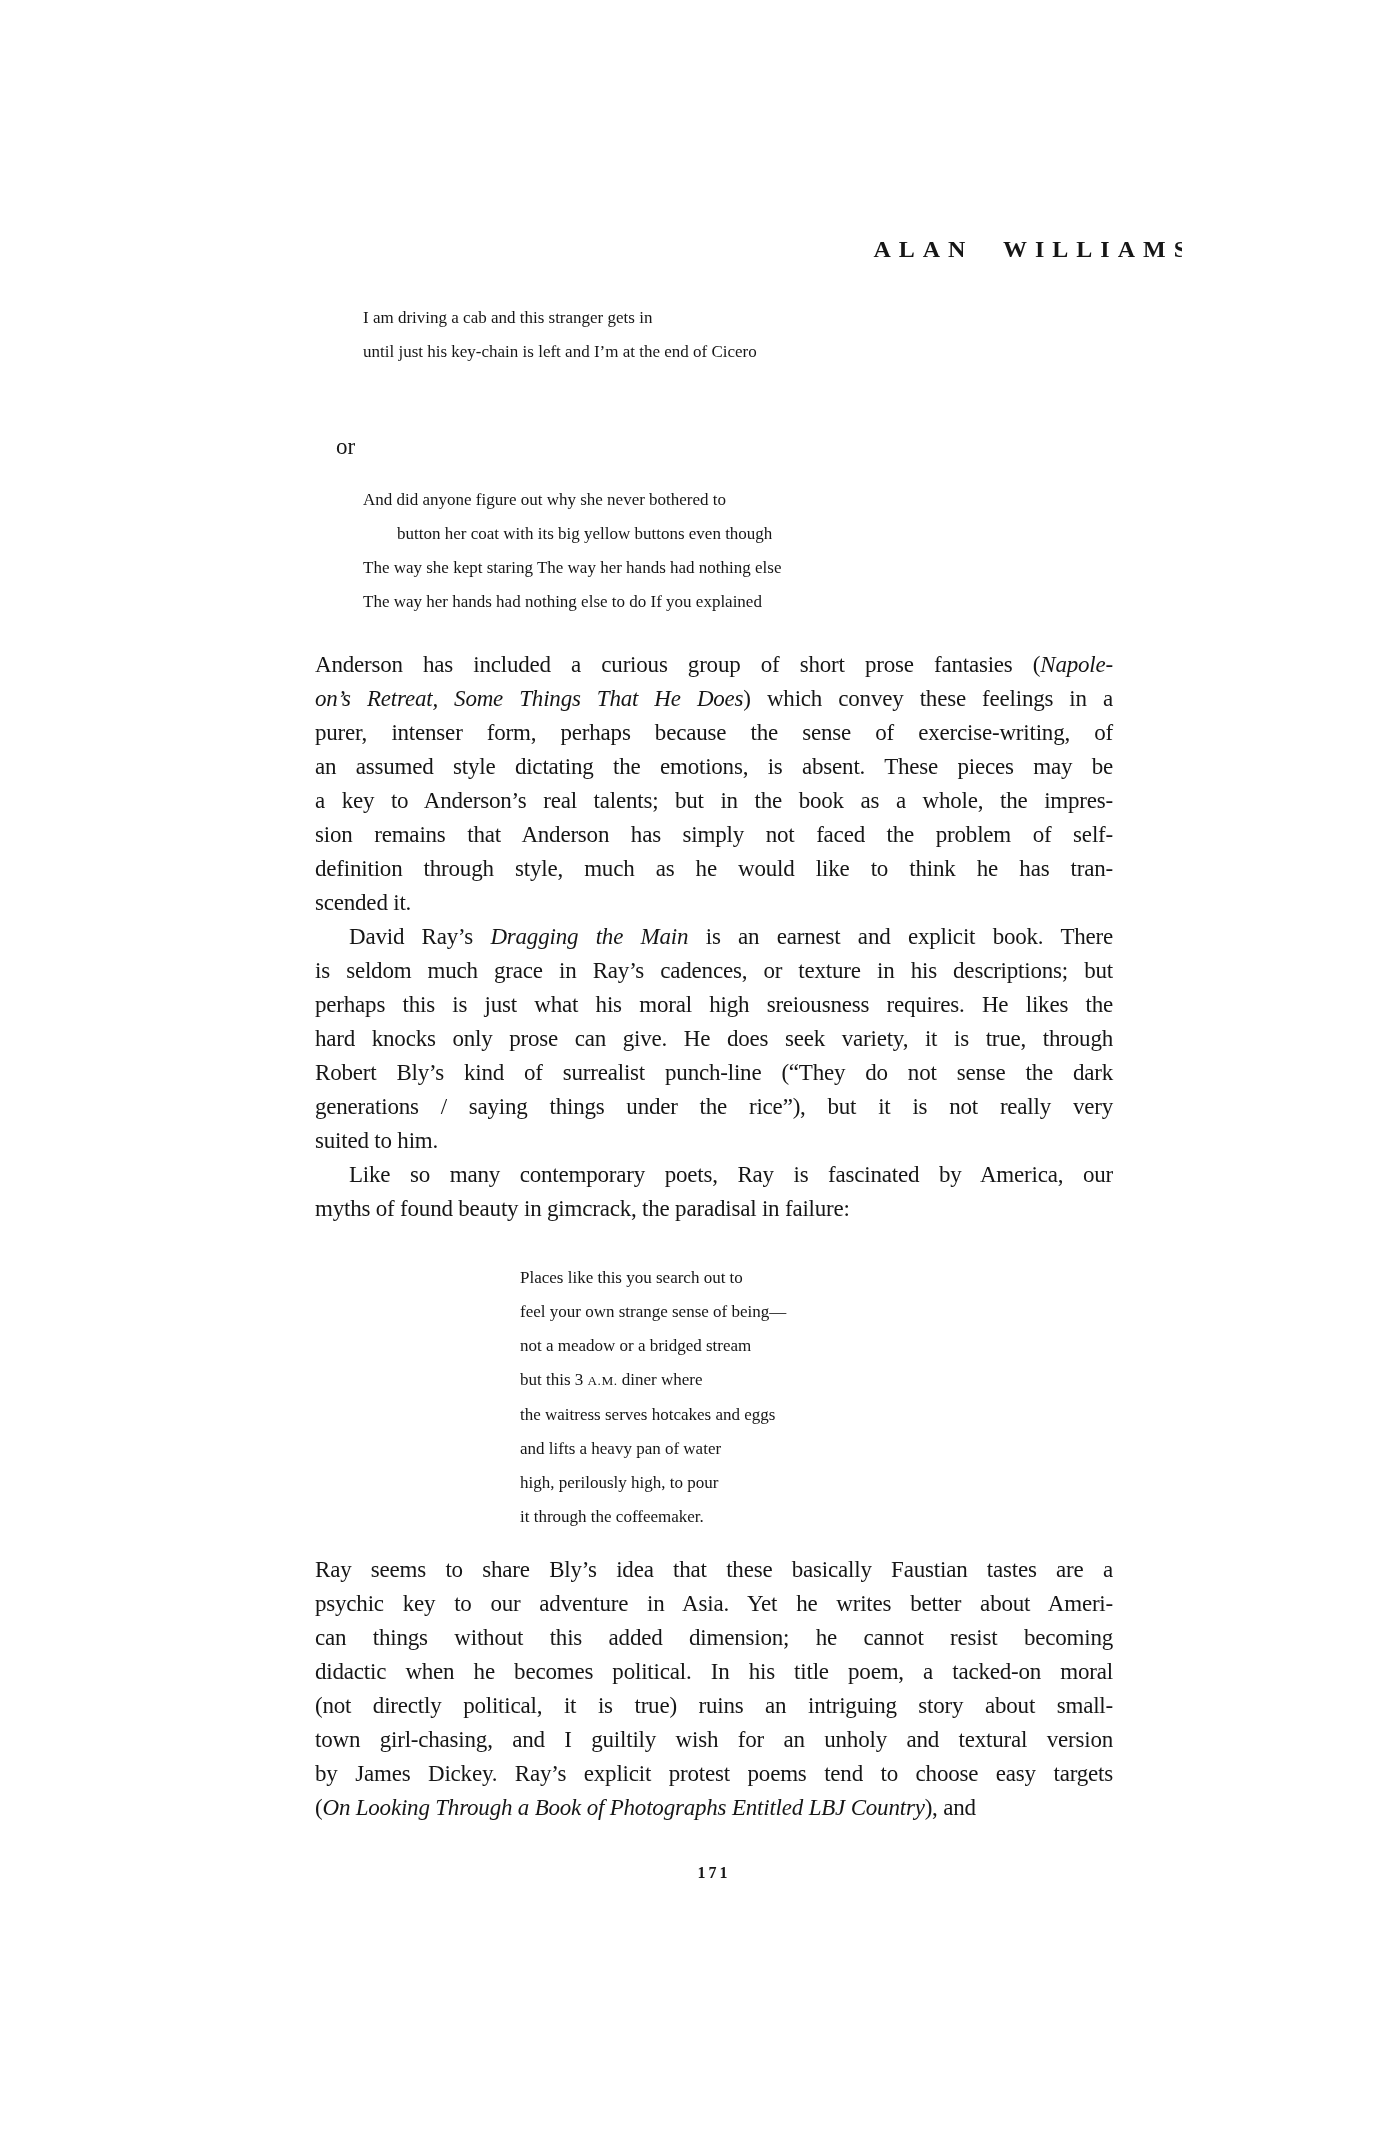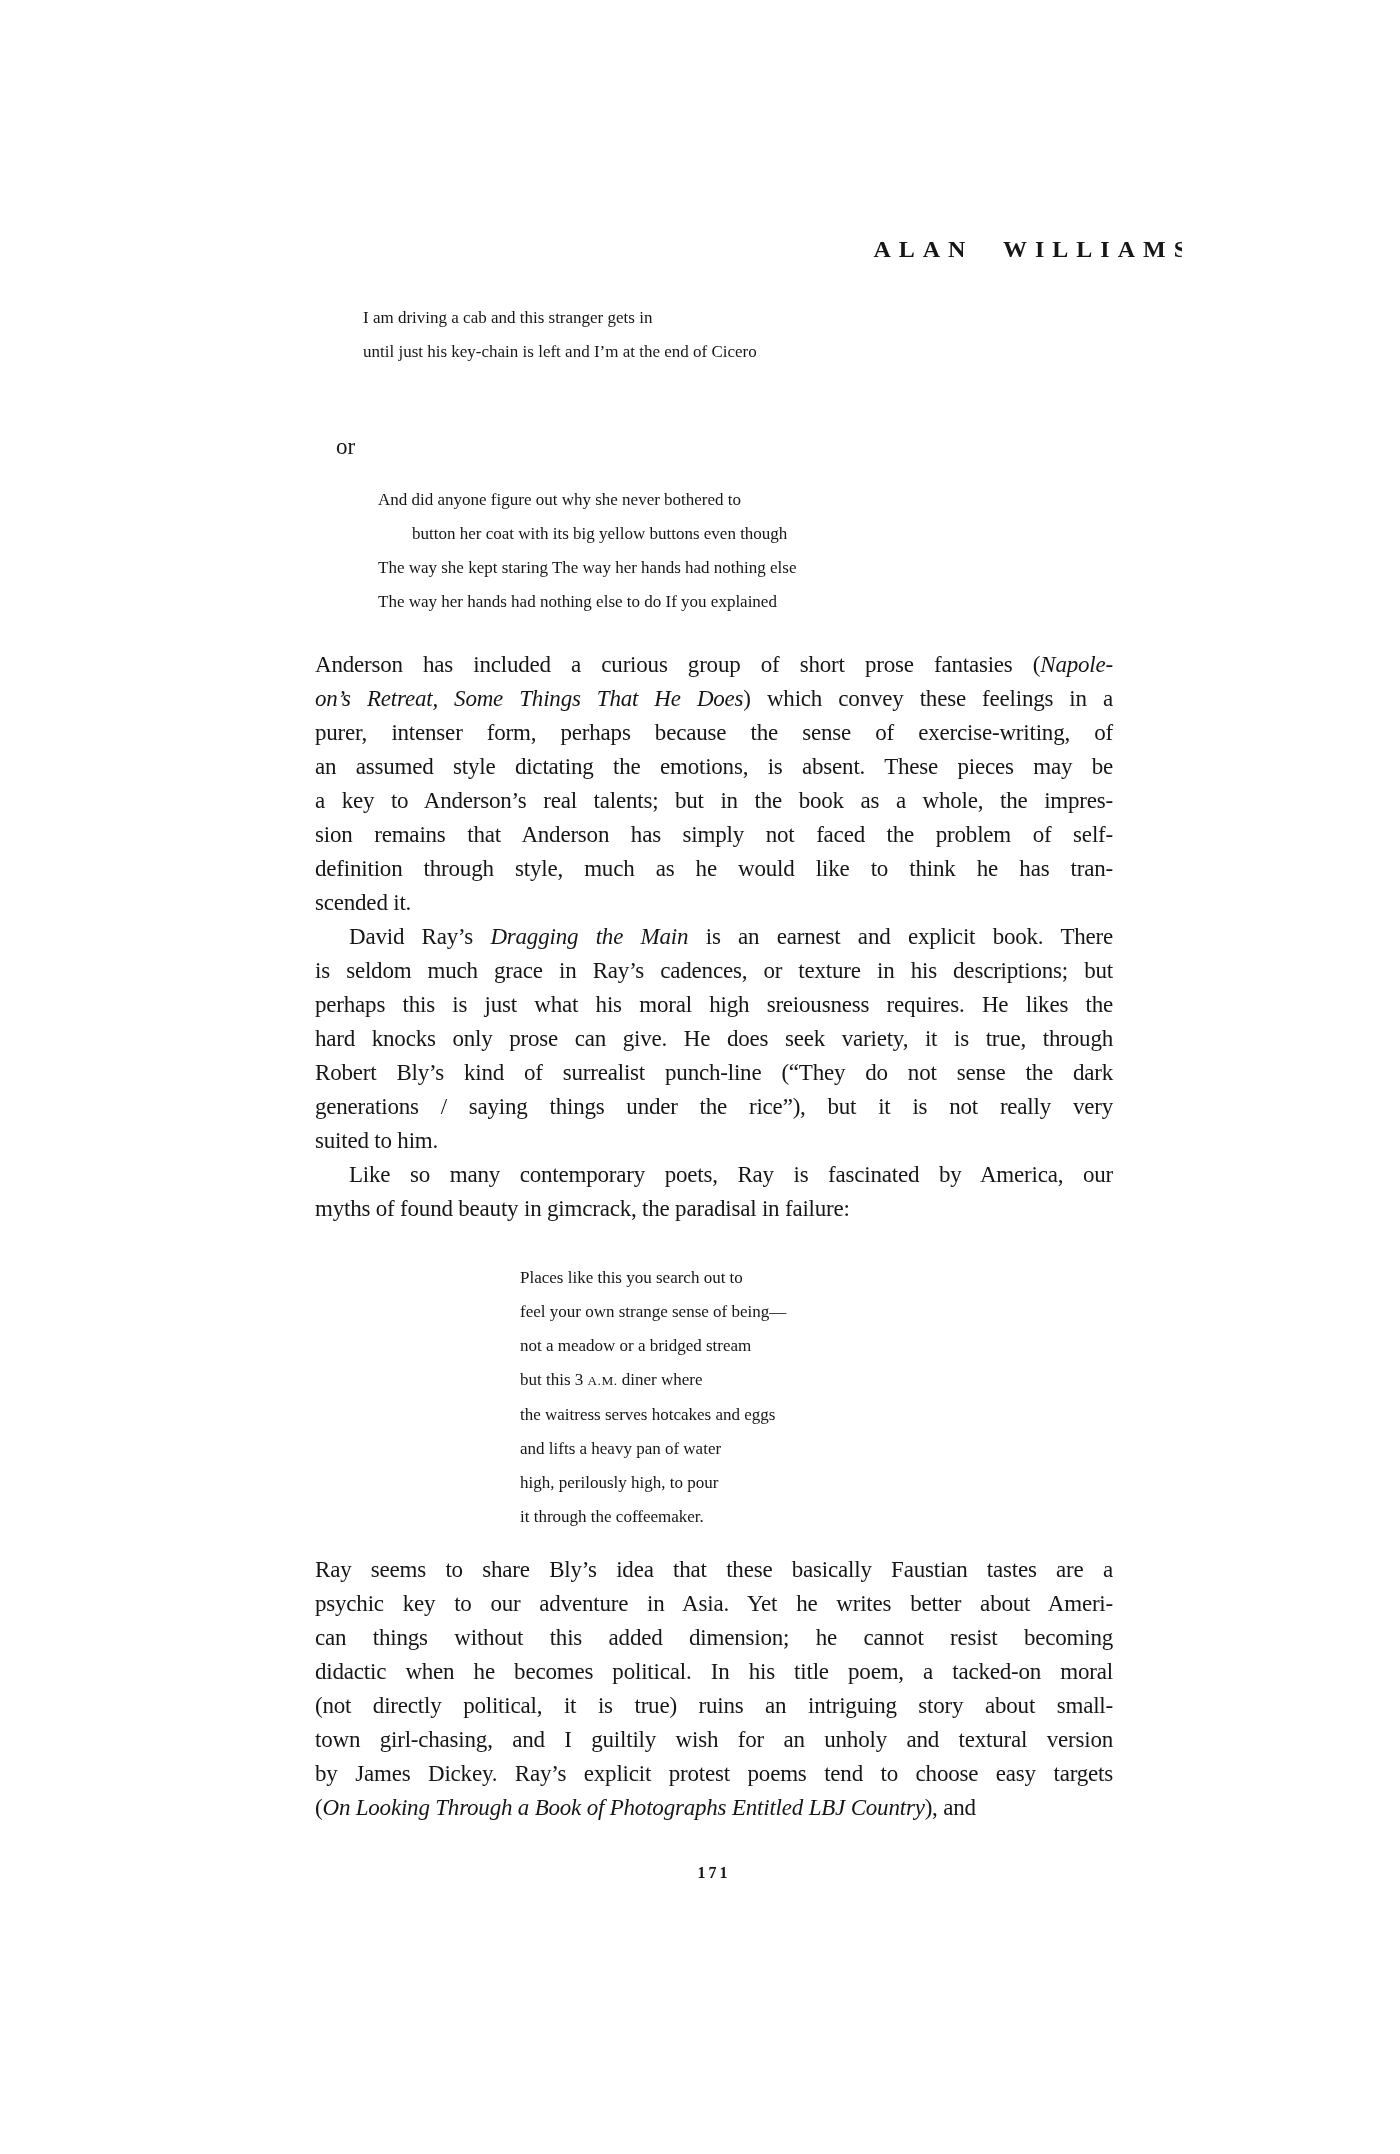--- a/index.html
+++ b/index.html
@@ -33,21 +33,21 @@
   .indent2 { padding-left: 34px; }
   #poem1 { top: 301px; left: 363px; }
   #or {
     position: absolute;
     top: 430px;
     left: 316px;
     font-size: 23px;
     line-height: 34px;
     margin-left: 20px;
   }
-  #poem2 { top: 483px; left: 378px; }
+  #poem2 { top: 483px; left: 363px; }
   #poem3 { top: 1261px; left: 520px; }
   .bodyblock {
     position: absolute;
     left: 315px;
     width: 798px;
     font-size: 23px;
     line-height: 34px;
     letter-spacing: -0.2px;
   }
   #flow1 { top: 648px; }

